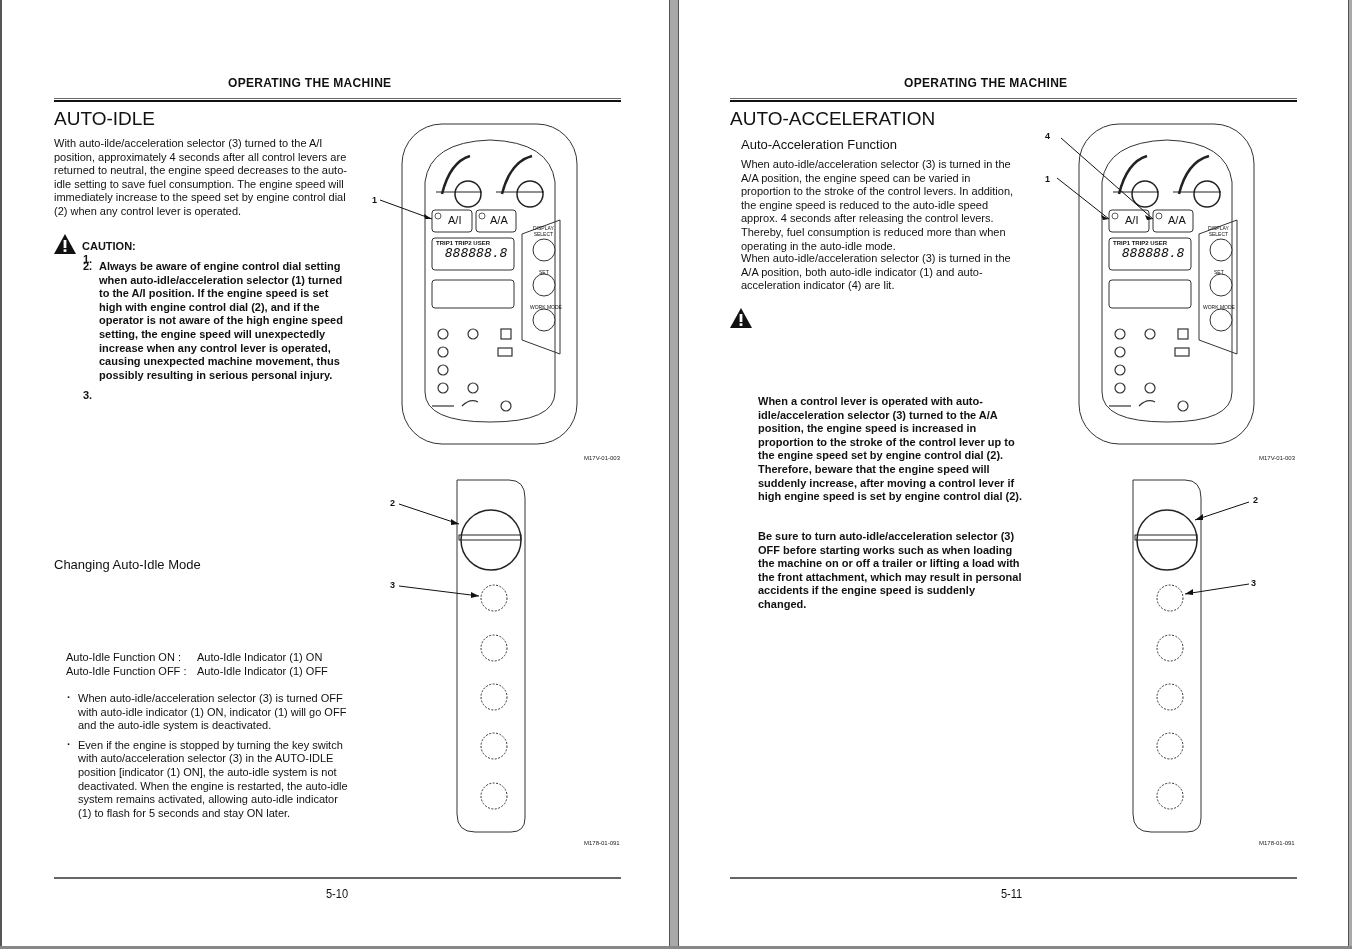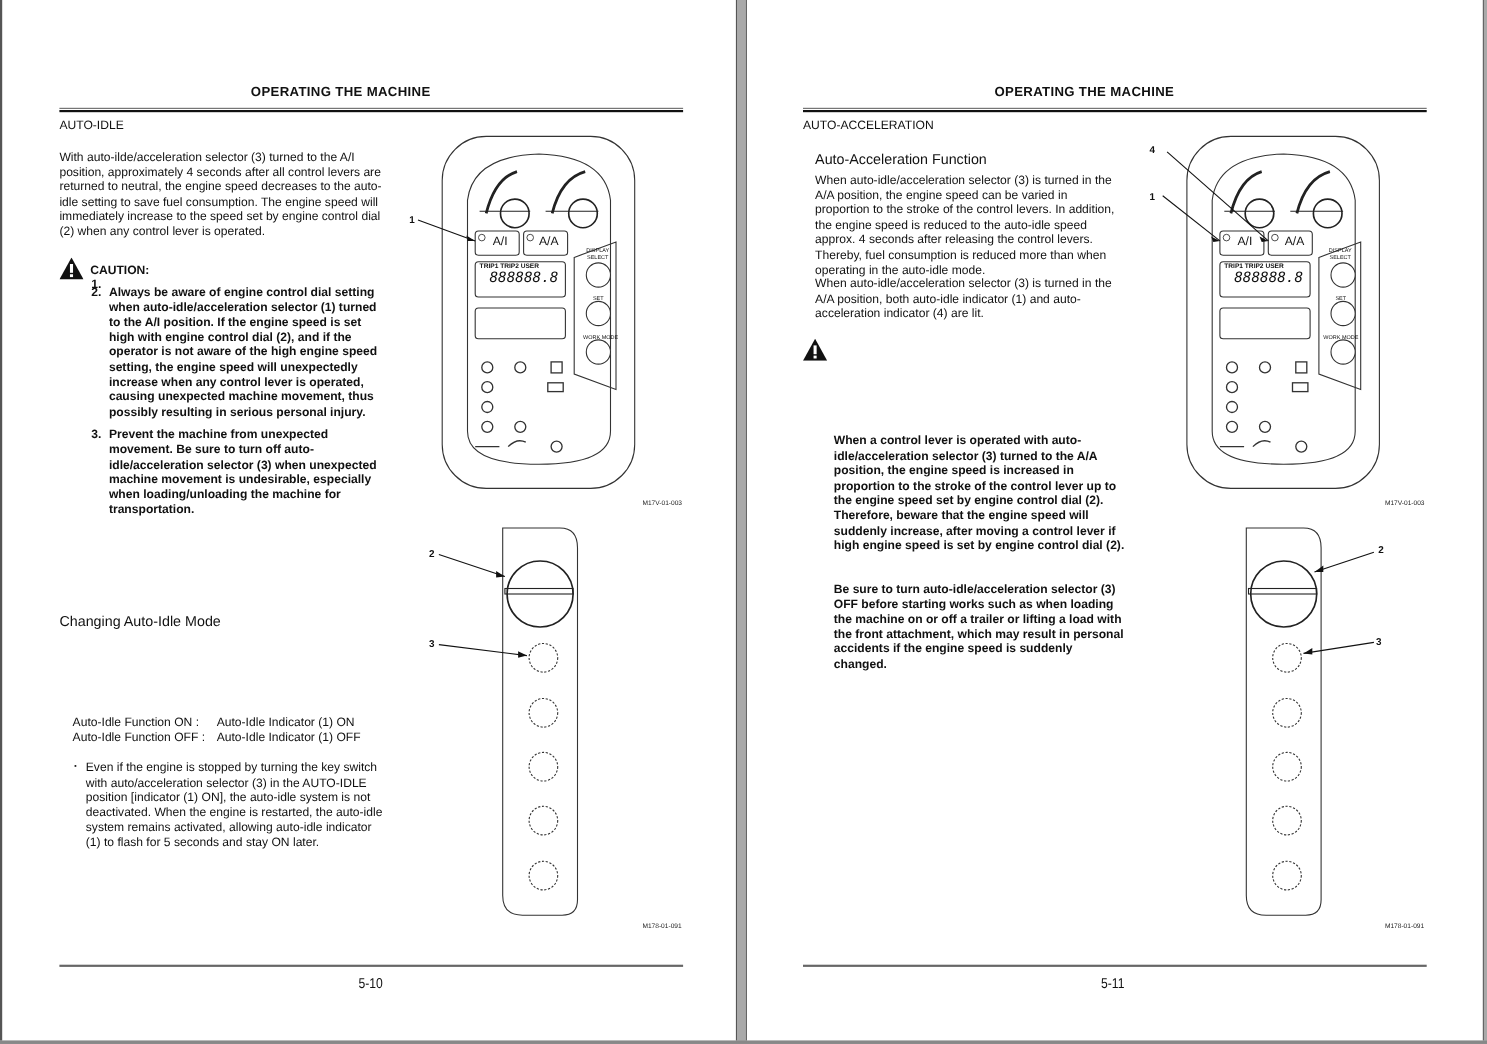--- a/index.html
+++ b/index.html
@@ -18,21 +18,21 @@
   .page.right { left:678px; width:671px; border-left:1px solid #555; border-right:1px solid #555; }
   .gutter { position:absolute; left:670px; top:0; width:8px; height:949px; background:#a9a9a9; }
   .bottom-edge { position:absolute; left:0; top:946px; width:1352px; height:3px; background:#888; }
 
   .page-title {
     position:absolute; top:76px; font-weight:bold; font-size:12px; letter-spacing:0.3px;
   }
   .rule {
     position:absolute; height:4px; border-top:1px solid #666; border-bottom:2px solid #111; box-sizing:border-box;
   }
-  .sec-title { position:absolute; font-size:11px; font-weight:normal; }
+  .sec-title { position:absolute; font-size:19px; font-weight:normal; }
   .txt { position:absolute; font-size:11px; line-height:13.6px; }
   .bold { font-weight:bold; }
   .sub-title { position:absolute; font-size:13px; font-weight:normal; }
 
   .caution-icon { position:absolute; width:22px; height:20px; }
   ol.cautions { position:absolute; margin:0; padding:0; list-style:none; font-size:11px; line-height:13.6px; font-weight:bold; }
   ol.cautions li { position:relative; padding-left:16px; margin-bottom:7px; }
   ol.cautions li .num { position:absolute; left:0; top:0; }
 
   .status-row { position:absolute; font-size:11px; line-height:13.6px; }
@@ -63,33 +63,34 @@
   <svg class="caution-icon" style="left:52px; top:234px;" viewBox="0 0 22 20">
     <path d="M11 0 L22 20 L0 20 Z" fill="#111"></path>
     <rect x="9.6" y="6" width="2.8" height="8" fill="#fff"></rect>
     <rect x="9.6" y="15.3" width="2.8" height="2.6" fill="#fff"></rect>
   </svg>
   <div class="txt bold" style="left:80px; top:240px;">CAUTION:</div>
 
   <ol class="cautions" style="left:81px; top:253px; width:268px;">
     <li><span class="num">1.</span></li>
     <li><span class="num">2.</span><span>Always be aware of engine control dial setting when auto-idle/acceleration selector (1) turned to the A/I position. If the engine speed is set high with engine control dial (2), and if the operator is not aware of the high engine speed setting, the engine speed will unexpectedly increase when any control lever is operated, causing unexpected machine movement, thus possibly resulting in serious personal injury.</span></li>
-    <li><span class="num">3.</span><span>Prevent the machine from unexpected movement. Be sure to turn off auto-idle/acceleration selector (3) when unexpected machine movement is undesirable, especially when loading/unloading the machine for transportation.</span></li>
+    <li><span class="num">3.</span></li>
   </ol>
 
   <div class="sub-title" style="left:52px; top:557px;">Changing Auto-Idle Mode</div>
 
   <div class="status-row" style="left:64px; top:651px;">
     <span style="width:131px;">Auto-Idle Function ON :</span><span>Auto-Idle Indicator (1) ON</span>
   </div>
   <div class="status-row" style="left:64px; top:665px;">
     <span style="width:131px;">Auto-Idle Function OFF :</span><span>Auto-Idle Indicator (1) OFF</span>
   </div>
 
   <ul class="bullets" style="left:64px; top:692px; width:284px;">
+    <li>When auto-idle/acceleration selector (3) is turned OFF with auto-idle indicator (1) ON, indicator (1) will go OFF and the auto-idle system is deactivated.</li>
     <li>Even if the engine is stopped by turning the key switch with auto/acceleration selector (3) in the AUTO-IDLE position [indicator (1) ON], the auto-idle system is not deactivated. When the engine is restarted, the auto-idle system remains activated, allowing auto-idle indicator (1) to flash for 5 seconds and stay ON later.</li>
   </ul>
 
   <svg class="fig" style="left:368px; top:122px;" width="250" height="330" viewBox="0 0 250 330">
     <rect x="32" y="2" width="175" height="320" rx="40" fill="none" stroke="#333" stroke-width="1"></rect>
     <path d="M55 60 Q60 20 120 18 Q180 20 185 60 L185 270 Q185 300 120 300 Q55 300 55 270 Z" fill="none" stroke="#333" stroke-width="1"></path>
     <path d="M72 72 Q80 40 100 34" fill="none" stroke="#222" stroke-width="2.5"></path>
     <circle cx="98" cy="72" r="13" fill="none" stroke="#222" stroke-width="1.5"></circle>
     <path d="M132 72 Q140 40 162 34" fill="none" stroke="#222" stroke-width="2.5"></path>
     <circle cx="160" cy="72" r="13" fill="none" stroke="#222" stroke-width="1.5"></circle>

